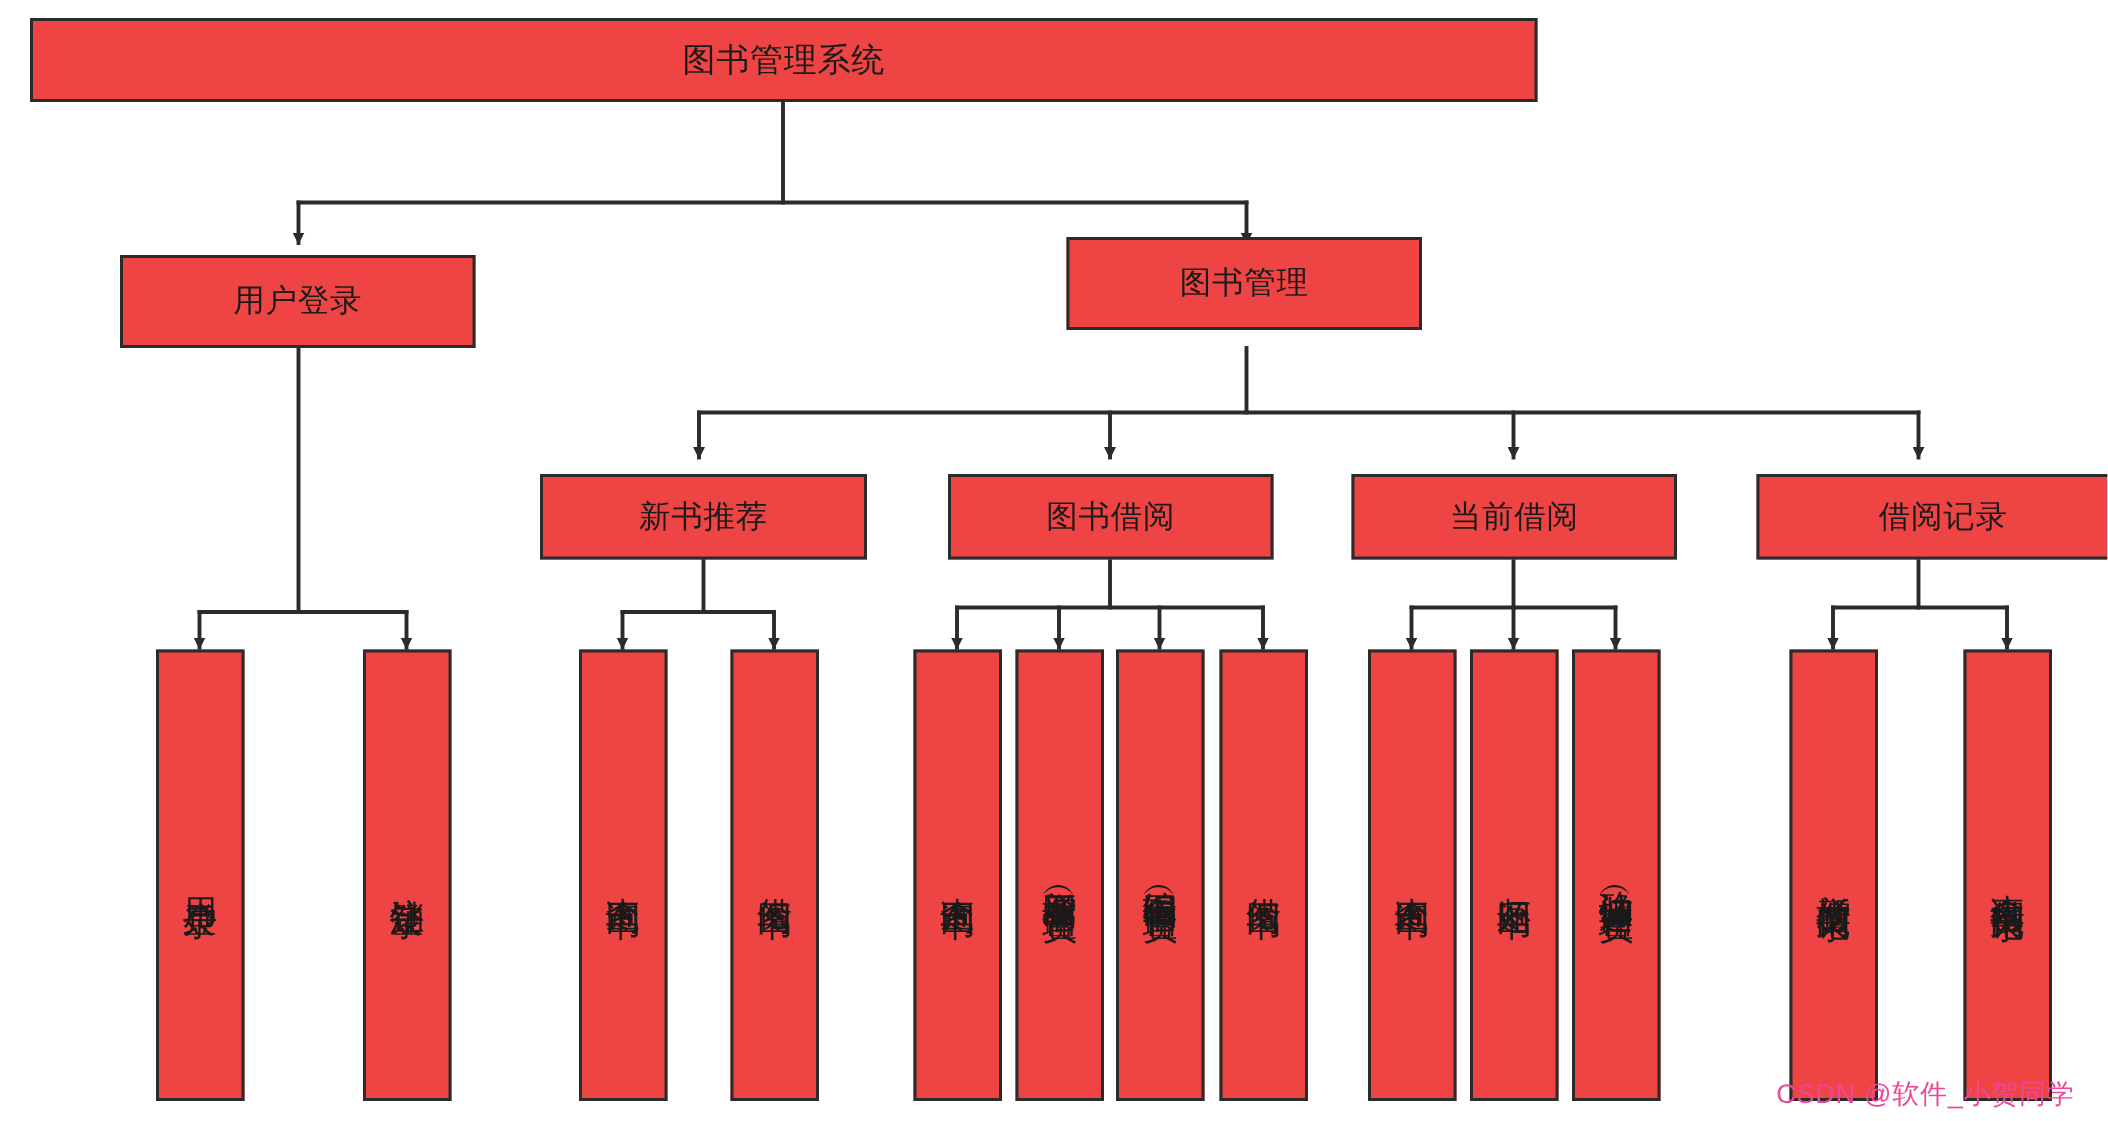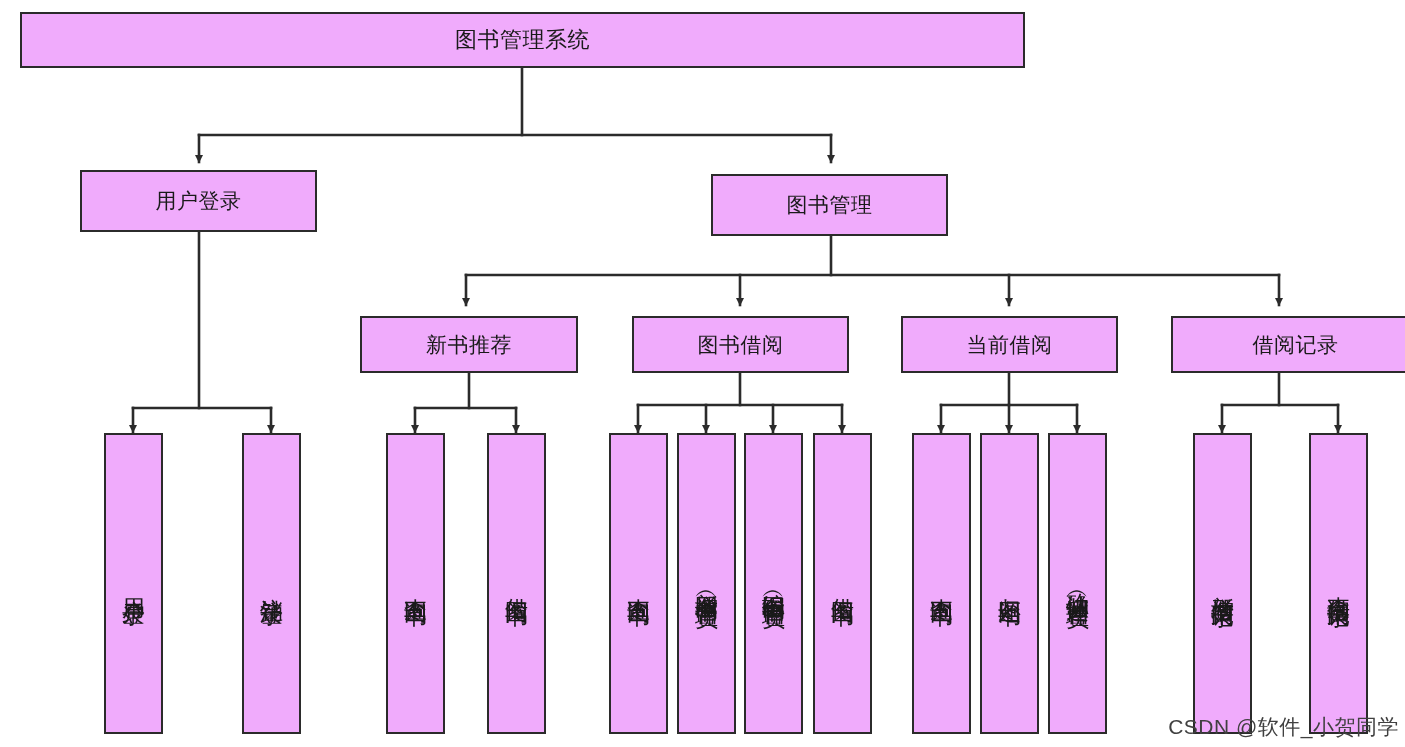--- a/index.html
+++ b/index.html
@@ -22,21 +22,21 @@
     position: absolute;
     left: 0;
     top: 0;
     width: 1405px;
     height: 747px;
     pointer-events: none;
   }
   .node {
     position: absolute;
     box-sizing: border-box;
-    background: #f0abfc;
+    background: #ef4444;
     border: 2px solid #2b2b2b;
     display: flex;
     align-items: center;
     justify-content: center;
     color: #1a1a1a;
     z-index: 2;
   }
   .node-label {
     display: block;
     text-align: center;
@@ -58,24 +58,24 @@
   .node.vertical .node-label {
     writing-mode: vertical-rl;
     text-orientation: upright;
     font-size: 23px;
     line-height: 1.08;
     letter-spacing: 2px;
     white-space: nowrap;
   }
   .watermark {
     position: absolute;
-    right: 6px;
+    right: 22px;
     bottom: 6px;
-    font-size: 21px;
-    color: #404040;
+    font-size: 18px;
+    color: #ec4899;
     letter-spacing: 0.5px;
     z-index: 5;
     user-select: none;
   }
 </style>
 </head>
 <body>
 
 <div id="canvas">
 
@@ -130,21 +130,21 @@
   </svg>
 
   <div class="node root horizontal" style="left:20px; top:12px; width:1005px; height:56px;">
     <span class="node-label">图书管理系统</span>
   </div>
 
   <div class="node horizontal" style="left:80px; top:170px; width:237px; height:62px;">
     <span class="node-label">用户登录</span>
   </div>
 
-  <div class="node horizontal" style="left:711px; top:174px; width:237px; height:62px;">
+  <div class="node horizontal" style="left:711px; top:158px; width:237px; height:62px;">
     <span class="node-label">图书管理</span>
   </div>
 
   <div class="node horizontal" style="left:360px; top:316px; width:218px; height:57px;align-items:center;">
     <span class="node-label">新书推荐</span>
   </div>
 
   <div class="node horizontal" style="left:632px; top:316px; width:217px; height:57px;">
     <span class="node-label">图书借阅</span>
   </div>

